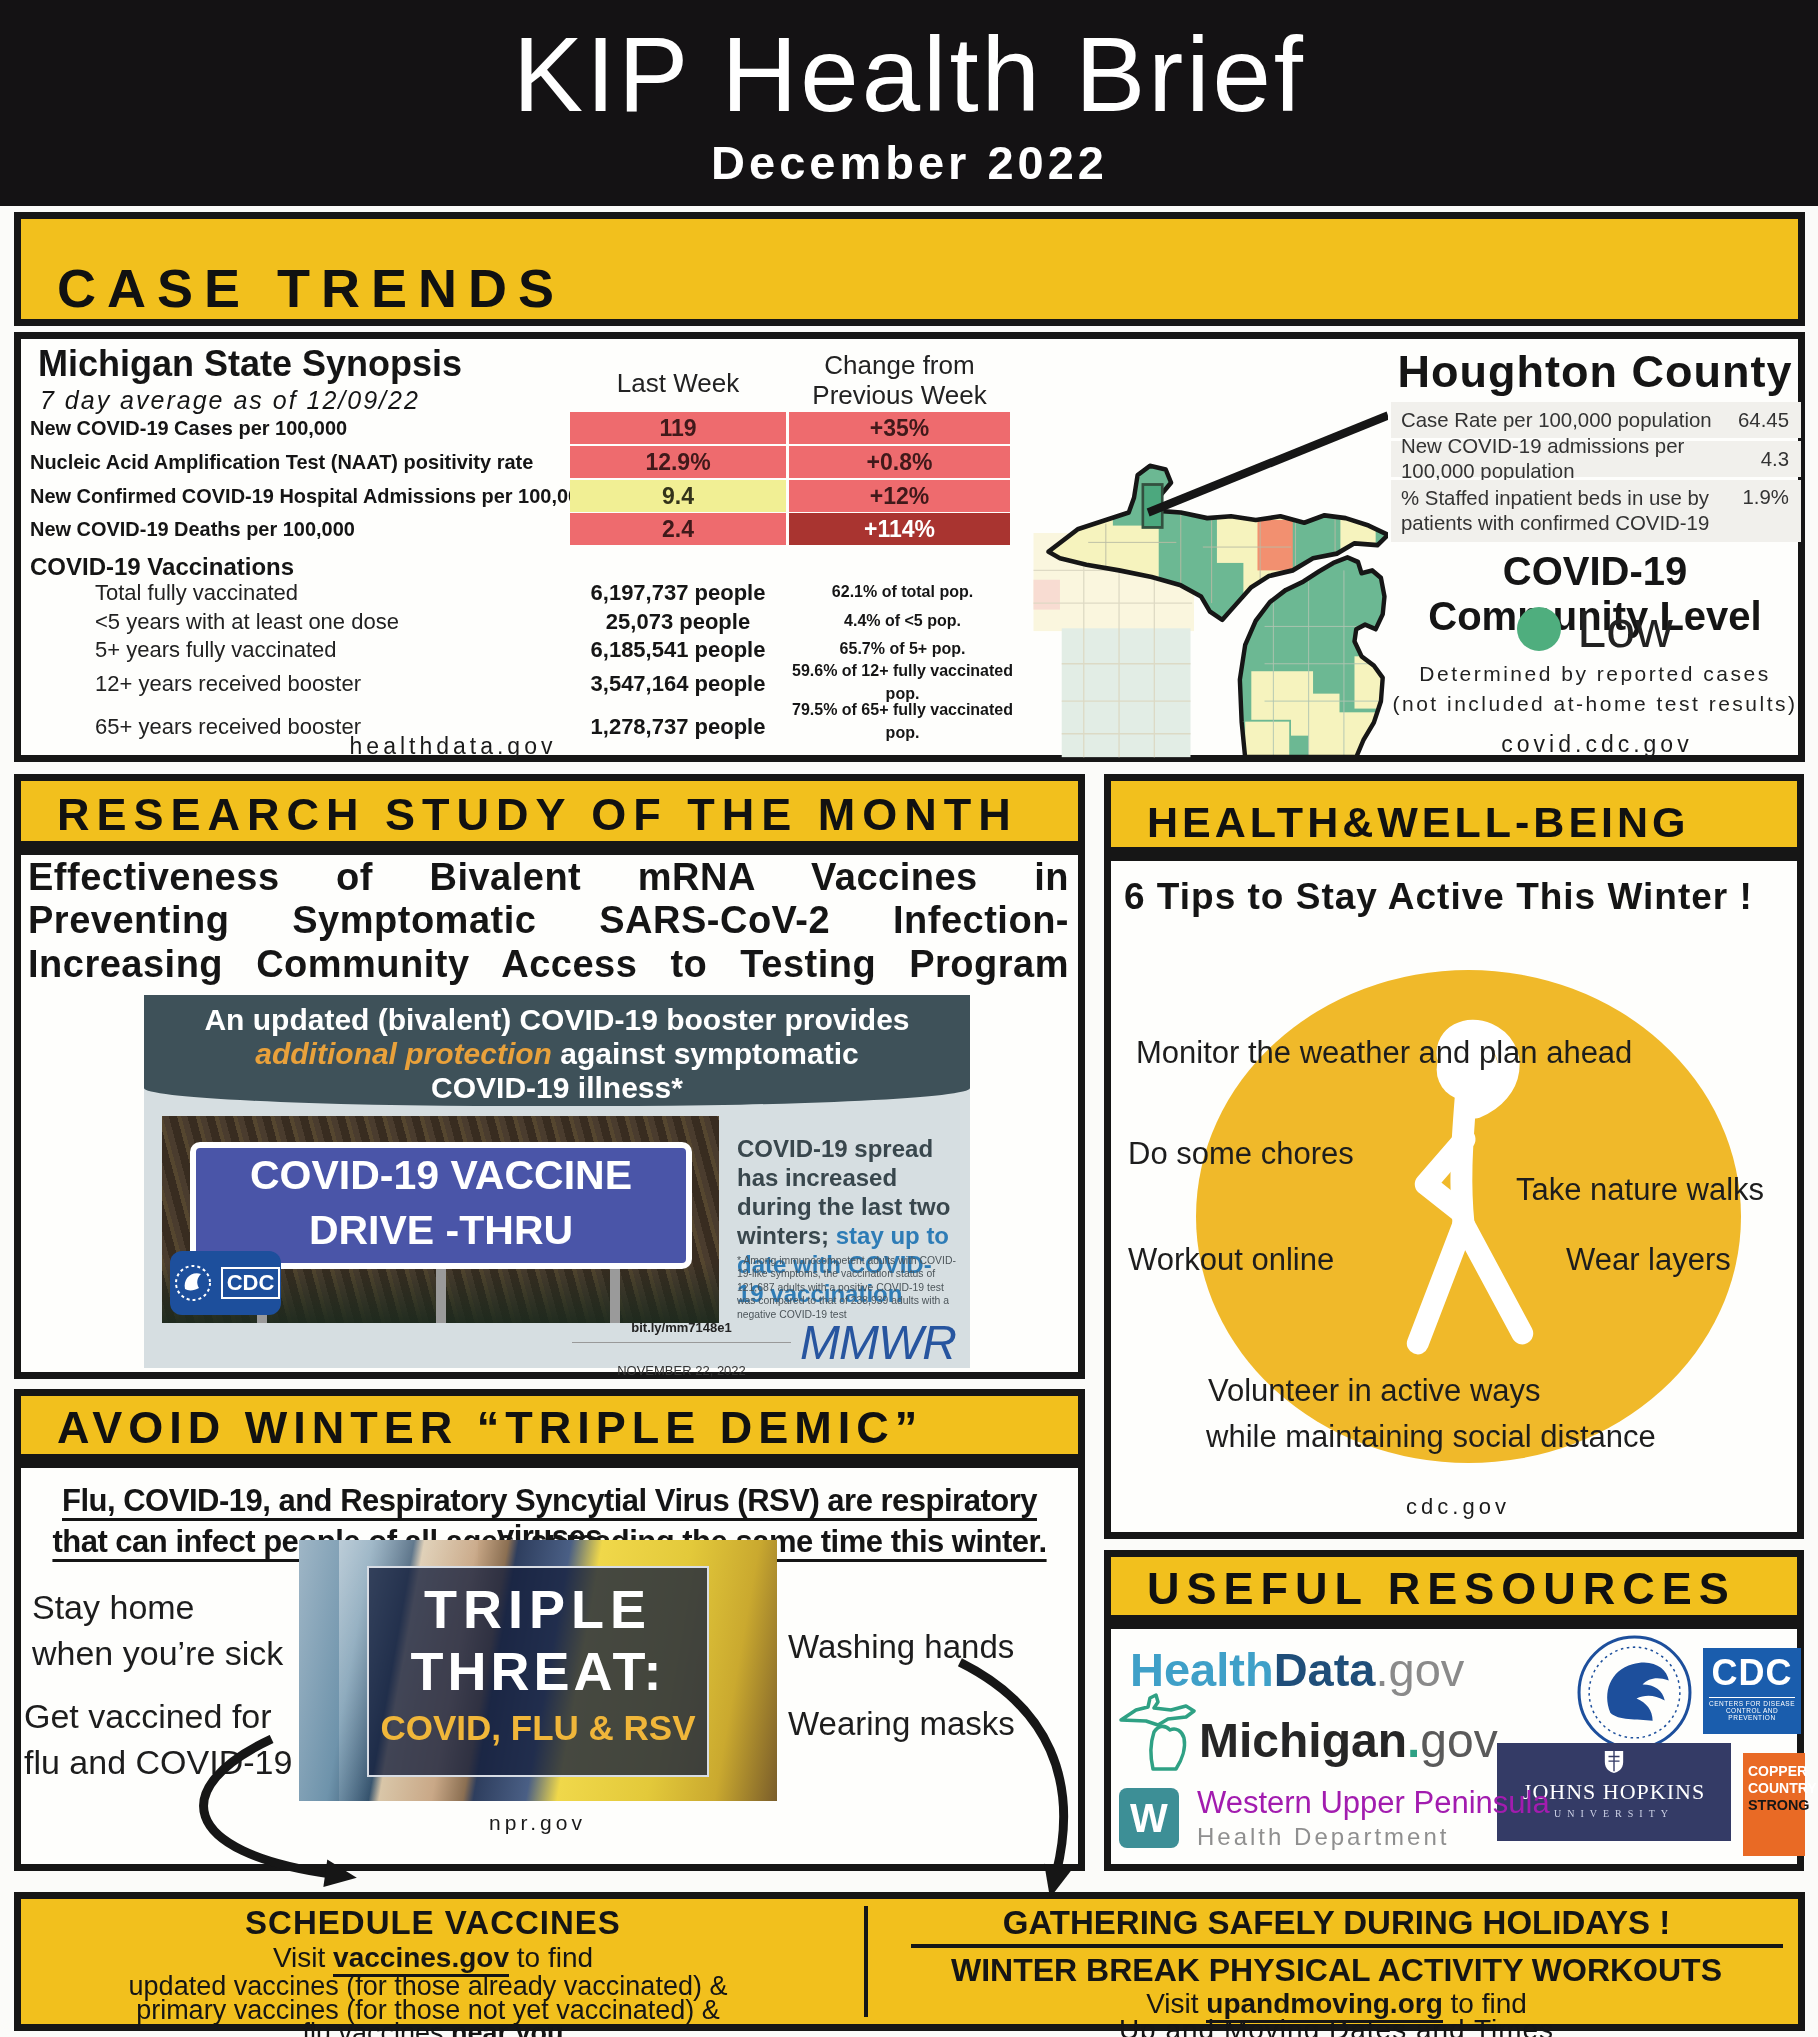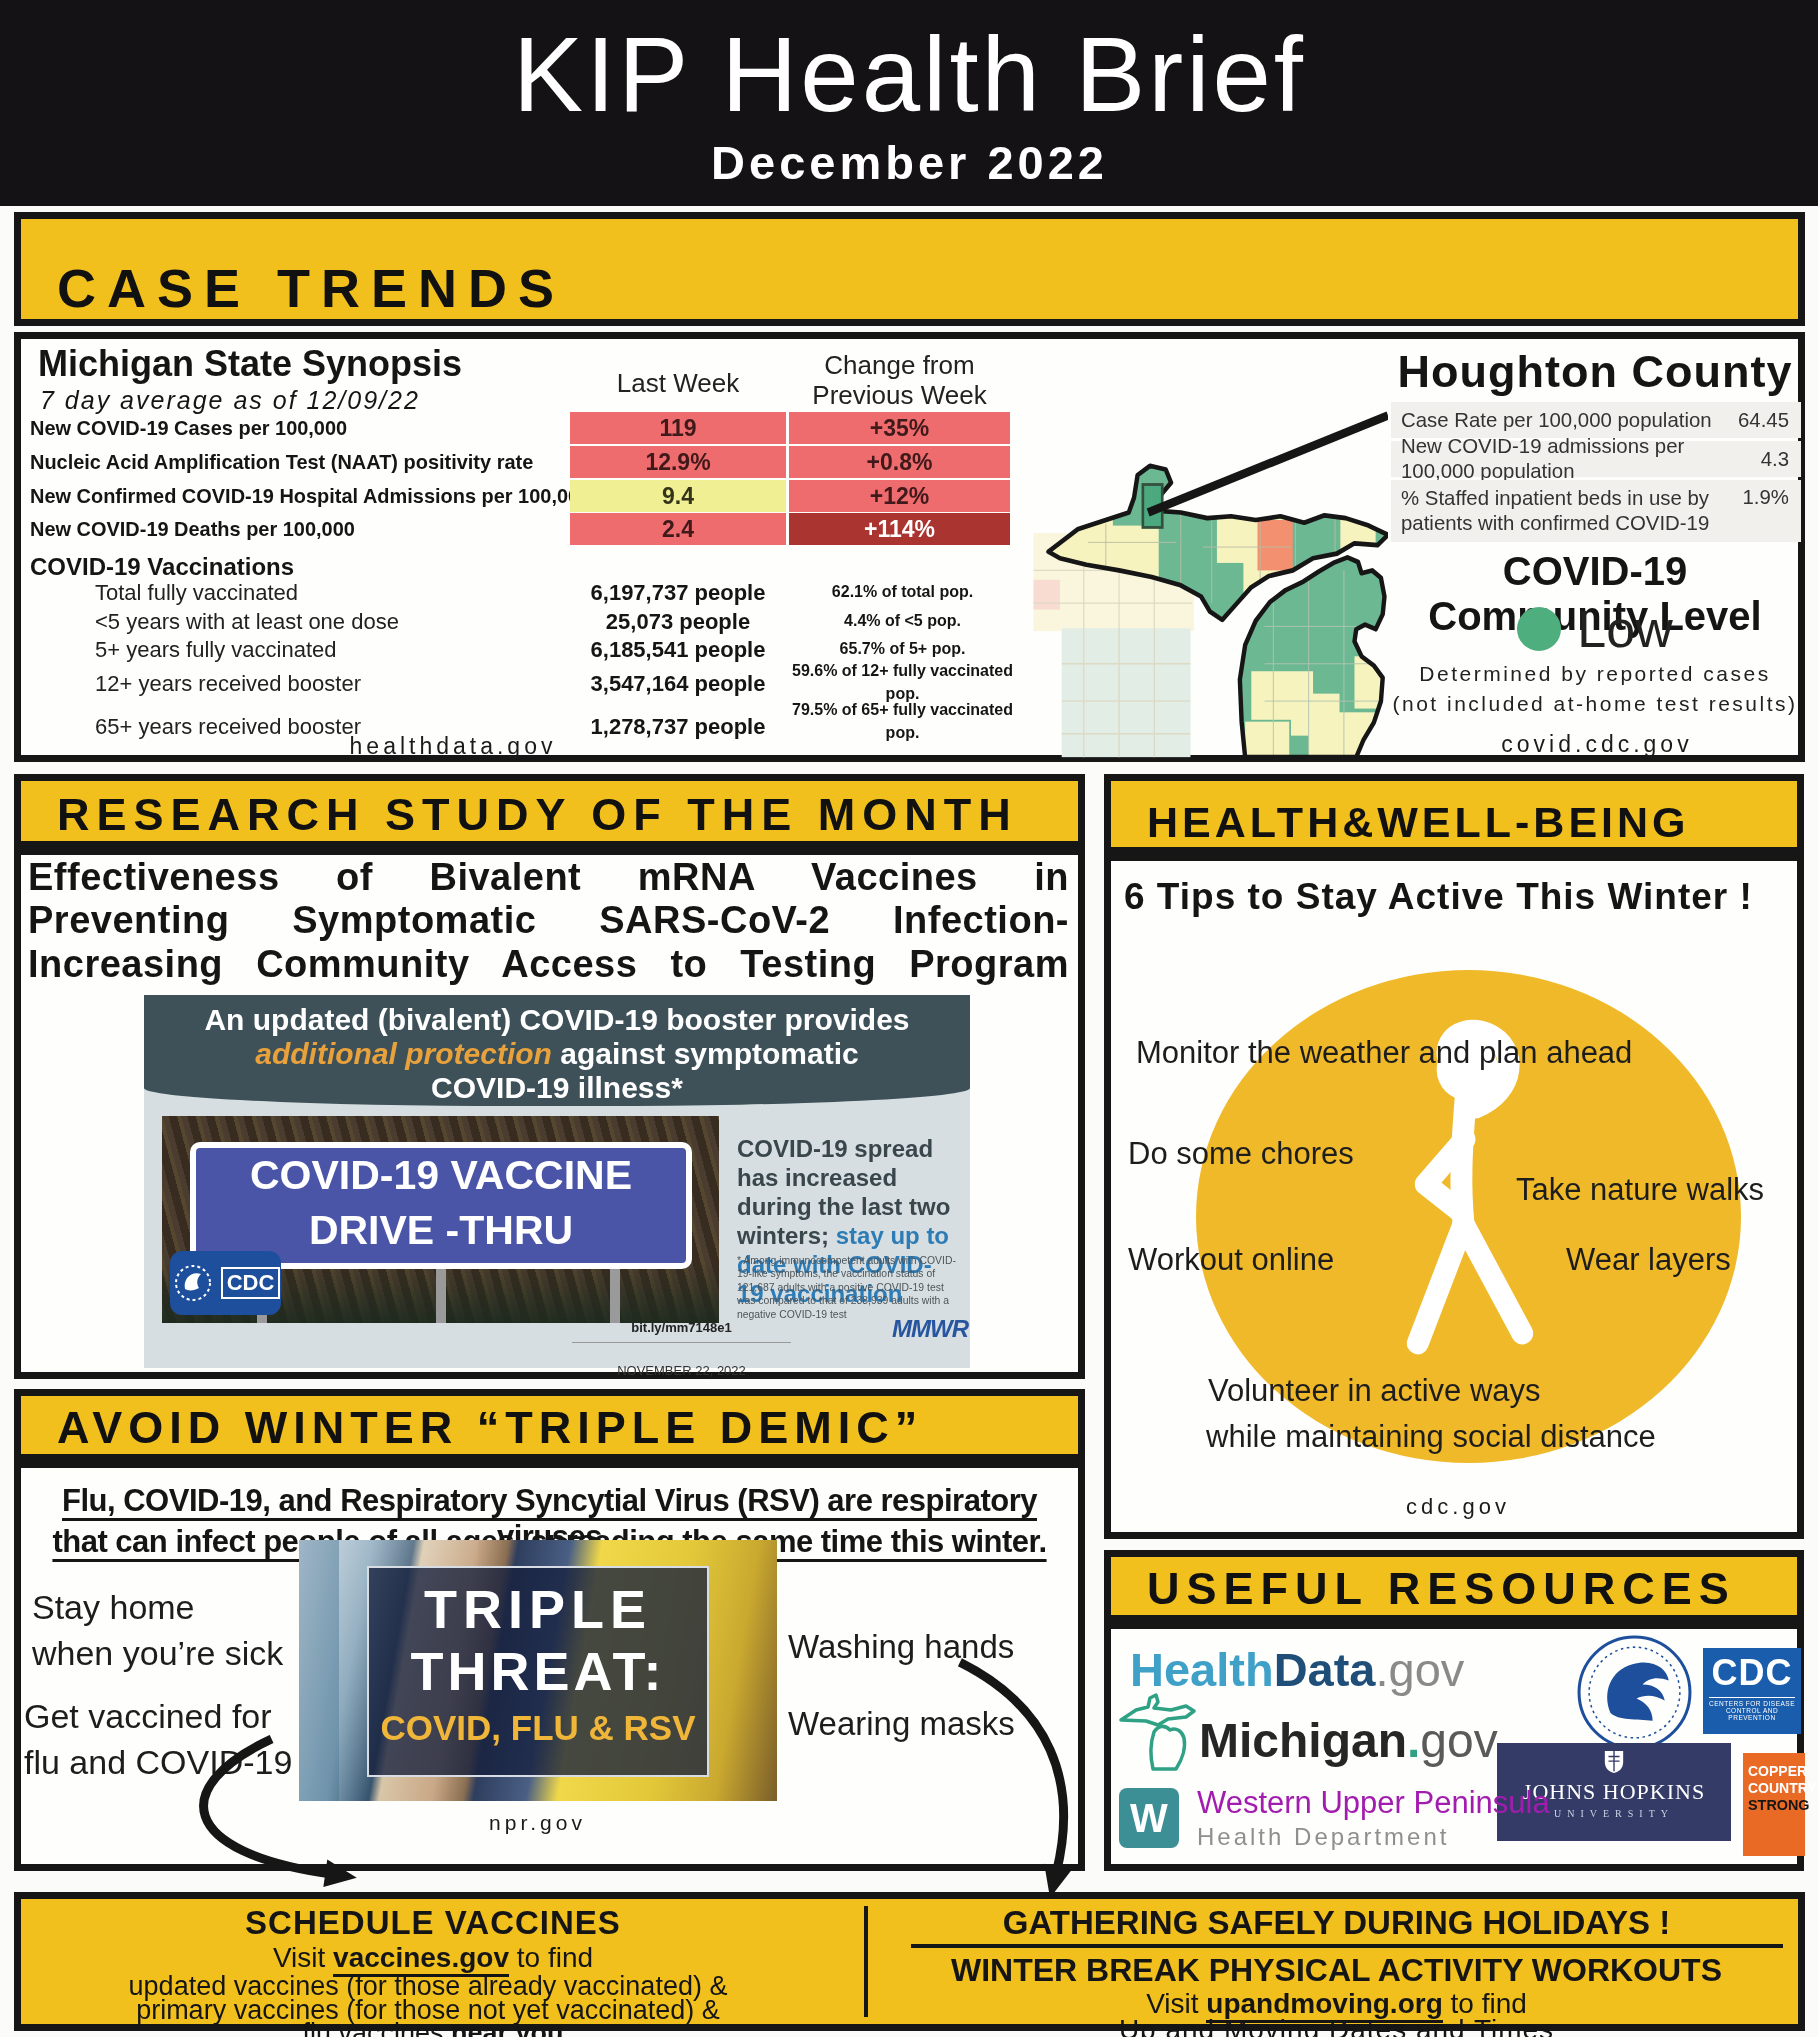--- a/index.html
+++ b/index.html
@@ -209,21 +209,21 @@
       </div>
     </div>
 
     <div style="position:absolute;left:593px;top:139px;width:221px;font-weight:bold;font-size:24px;line-height:29px">
       <span style="color:#39474D">COVID-19 spread has increased during the last two winters; </span><span style="color:var(--linkblue)">stay up to date with COVID-19 vaccination</span>
     </div>
     <div style="position:absolute;left:593px;top:259px;width:227px;font-size:10.4px;line-height:13.4px;color:#4c555a">* Among immunocompetent adults with COVID-19-like symptoms, the vaccination status of 121,687 adults with a positive COVID-19 test was compared to that of 238,939 adults with a negative COVID-19 test</div>
 
     <div class="ctr" style="position:absolute;left:438px;top:325px;width:199px;font-size:13px;font-weight:bold;color:#222">bit.ly/mm7148e1</div>
     <div class="ctr" style="position:absolute;left:428px;top:347px;width:219px;font-size:13px;color:#333;border-top:1px solid #999;padding-top:20px">NOVEMBER 22, 2022</div>
-    <div style="position:absolute;right:2px;top:320px;font-size:24px;font-weight:bold;font-style:italic;color:var(--mmwrblue);letter-spacing:-1px">MMWR</div>
+    <div style="position:absolute;right:14px;top:320px;font-size:48px;font-weight:normal;font-style:italic;color:var(--mmwrblue);letter-spacing:-1px">MMWR</div>
   </div>
 
   <div class="bar" style="left:1104px;top:774px;width:700px;height:80px;font-size:43px;letter-spacing:4px">
     <span>HEALTH&amp;WELL-BEING</span>
   </div>
   <div class="box" style="left:1104px;top:854px;width:700px;height:685px"></div>
 
   <div class="abs b" style="left:1124px;top:876px;font-size:37px;letter-spacing:1px;z-index:3">6 Tips to Stay Active This Winter !</div>
 
   <div class="abs" style="left:1196px;top:970px;width:545px;height:493px;background:#F0B92A;border-radius:50%;z-index:1"></div>

